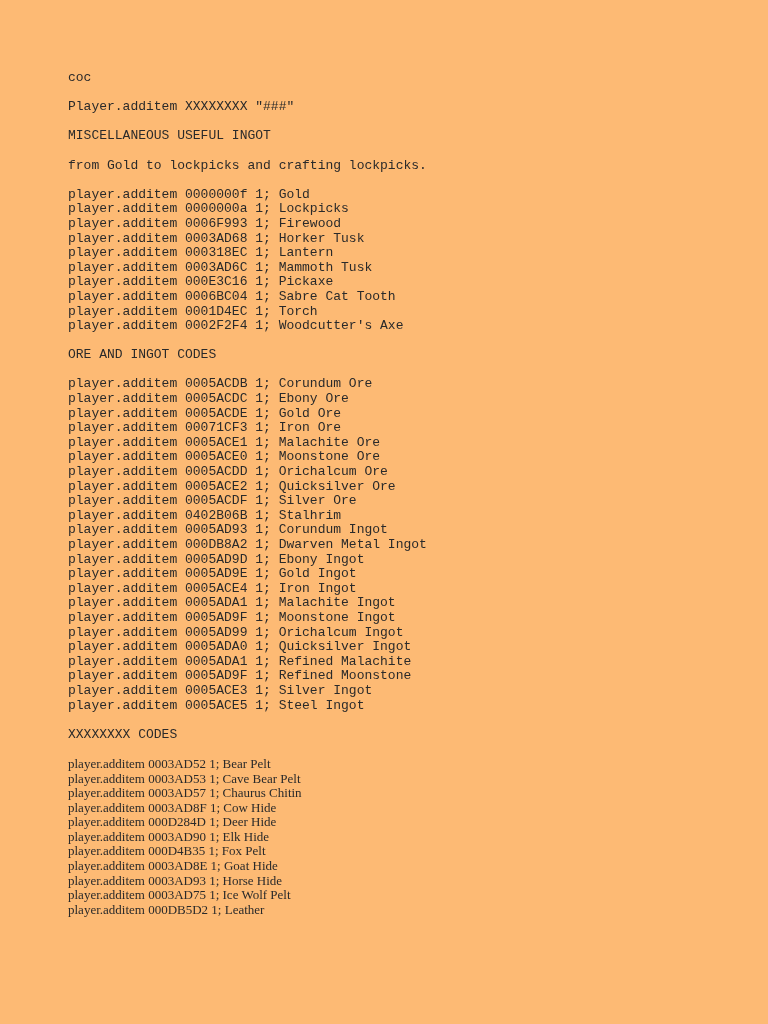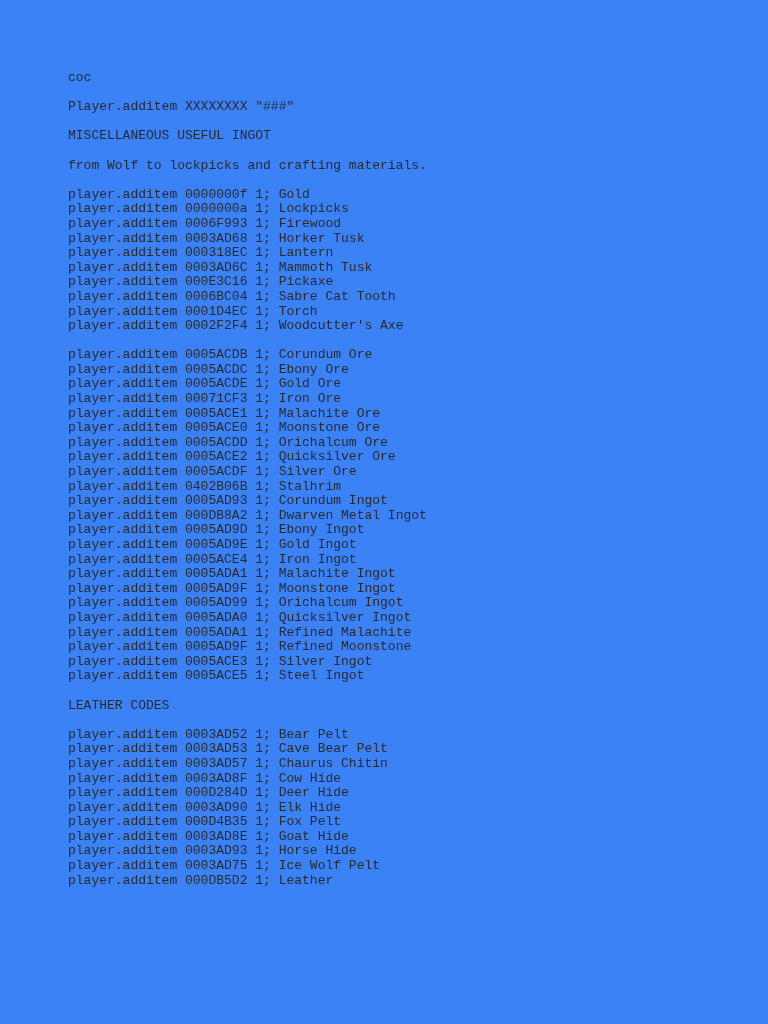--- a/index.html
+++ b/index.html
@@ -9,45 +9,46 @@
   }
   body {
     width: 768px;
     height: 1024px;
     overflow: hidden;
   }
   .page {
     position: relative;
     width: 768px;
     height: 1024px;
-    background: #3b82f6;
+    background: #fdba74;
   }
   .doc {
     position: absolute;
     left: 68px;
     top: 71px;
     font-family: "Liberation Mono", "DejaVu Sans Mono", monospace;
     font-size: 13px;
     line-height: 14.6px;
     color: #2a2a2a;
   }
   .block {
     white-space: pre;
     margin: 0 0 14.6px 0; 
   }
-  .block:last-child { margin-bottom: 0; }
+  .block:last-child { margin-bottom: 0; font-family: Liberation Serif, serif; }
   .line { white-space: pre; }
 </style>
 </head>
 <body>
 
 <div class="page">
   <div class="doc">
       <div class="block"><div class="line">coc</div></div>
       <div class="block"><div class="line">Player.additem XXXXXXXX "###"</div></div>
       <div class="block"><div class="line">MISCELLANEOUS USEFUL INGOT</div></div>
-      <div class="block"><div class="line">from Wolf to lockpicks and crafting materials.</div></div>
+      <div class="block"><div class="line">from Gold to lockpicks and crafting lockpicks.</div></div>
       <div class="block"><div class="line">player.additem 0000000f 1; Gold</div><div class="line">player.additem 0000000a 1; Lockpicks</div><div class="line">player.additem 0006F993 1; Firewood</div><div class="line">player.additem 0003AD68 1; Horker Tusk</div><div class="line">player.additem 000318EC 1; Lantern</div><div class="line">player.additem 0003AD6C 1; Mammoth Tusk</div><div class="line">player.additem 000E3C16 1; Pickaxe</div><div class="line">player.additem 0006BC04 1; Sabre Cat Tooth</div><div class="line">player.additem 0001D4EC 1; Torch</div><div class="line">player.additem 0002F2F4 1; Woodcutter's Axe</div></div>
+      <div class="block"><div class="line">ORE AND INGOT CODES</div></div>
       <div class="block"><div class="line">player.additem 0005ACDB 1; Corundum Ore</div><div class="line">player.additem 0005ACDC 1; Ebony Ore</div><div class="line">player.additem 0005ACDE 1; Gold Ore</div><div class="line">player.additem 00071CF3 1; Iron Ore</div><div class="line">player.additem 0005ACE1 1; Malachite Ore</div><div class="line">player.additem 0005ACE0 1; Moonstone Ore</div><div class="line">player.additem 0005ACDD 1; Orichalcum Ore</div><div class="line">player.additem 0005ACE2 1; Quicksilver Ore</div><div class="line">player.additem 0005ACDF 1; Silver Ore</div><div class="line">player.additem 0402B06B 1; Stalhrim</div><div class="line">player.additem 0005AD93 1; Corundum Ingot</div><div class="line">player.additem 000DB8A2 1; Dwarven Metal Ingot</div><div class="line">player.additem 0005AD9D 1; Ebony Ingot</div><div class="line">player.additem 0005AD9E 1; Gold Ingot</div><div class="line">player.additem 0005ACE4 1; Iron Ingot</div><div class="line">player.additem 0005ADA1 1; Malachite Ingot</div><div class="line">player.additem 0005AD9F 1; Moonstone Ingot</div><div class="line">player.additem 0005AD99 1; Orichalcum Ingot</div><div class="line">player.additem 0005ADA0 1; Quicksilver Ingot</div><div class="line">player.additem 0005ADA1 1; Refined Malachite</div><div class="line">player.additem 0005AD9F 1; Refined Moonstone</div><div class="line">player.additem 0005ACE3 1; Silver Ingot</div><div class="line">player.additem 0005ACE5 1; Steel Ingot</div></div>
-      <div class="block"><div class="line">LEATHER CODES</div></div>
+      <div class="block"><div class="line">XXXXXXXX CODES</div></div>
       <div class="block"><div class="line">player.additem 0003AD52 1; Bear Pelt</div><div class="line">player.additem 0003AD53 1; Cave Bear Pelt</div><div class="line">player.additem 0003AD57 1; Chaurus Chitin</div><div class="line">player.additem 0003AD8F 1; Cow Hide</div><div class="line">player.additem 000D284D 1; Deer Hide</div><div class="line">player.additem 0003AD90 1; Elk Hide</div><div class="line">player.additem 000D4B35 1; Fox Pelt</div><div class="line">player.additem 0003AD8E 1; Goat Hide</div><div class="line">player.additem 0003AD93 1; Horse Hide</div><div class="line">player.additem 0003AD75 1; Ice Wolf Pelt</div><div class="line">player.additem 000DB5D2 1; Leather</div></div>
     </div>
 </div>
 
 </body></html>

